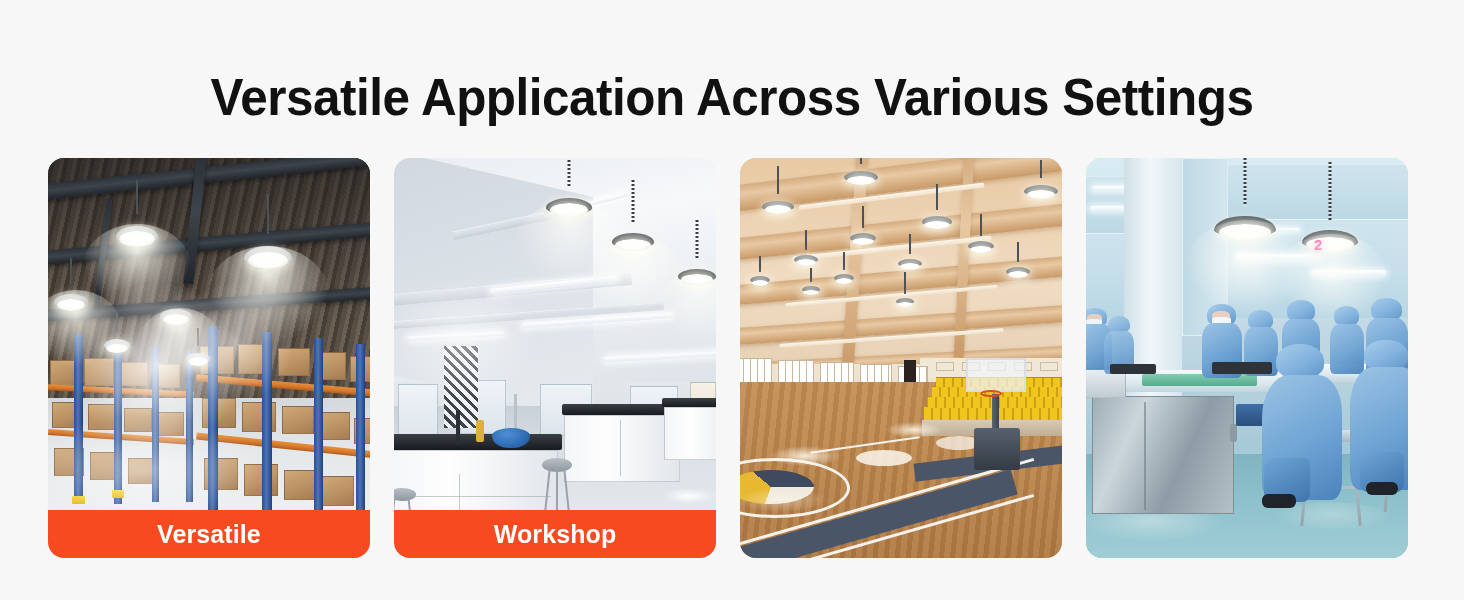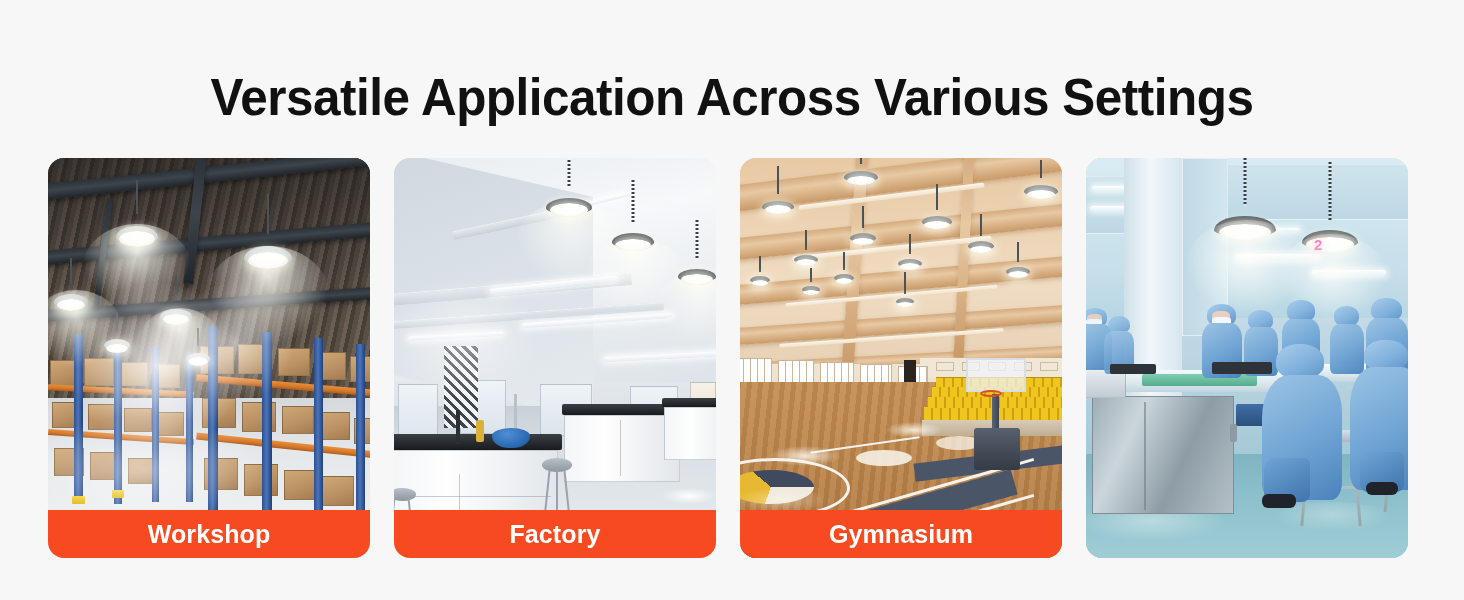--- a/index.html
+++ b/index.html
@@ -597,21 +597,21 @@
         <div class="wh-upright" style="left:160px;top:168px;width:10px;height:192px;"></div>
         <div class="wh-upright" style="left:214px;top:174px;width:10px;height:190px;"></div>
         <div class="wh-upright" style="left:266px;top:180px;width:9px;height:188px;"></div>
         <div class="wh-upright" style="left:308px;top:186px;width:9px;height:186px;"></div>
         <div class="wh-foot" style="left:158px;top:352px;width:14px;height:9px;"></div>
         <div class="wh-foot" style="left:212px;top:356px;width:14px;height:9px;"></div>
         <div class="wh-foot" style="left:264px;top:360px;width:13px;height:9px;"></div>
 
         <div class="wh-haze"></div>
       </div>
-      <div class="card-label">Workshop</div>
+      <div class="card-label">Versatile</div>
     </div>
 
     <div class="card">
       <div class="scene">
         <div class="ws-bg"></div>
         <div class="ws-ceil"></div>
         <div class="ws-ceilfold"></div>
 
         <div class="ws-duct" style="left:-4%;top:126px;width:78%;height:12px;transform:rotate(-5deg);"></div>
         <div class="ws-duct" style="left:-4%;top:154px;width:88%;height:8px;transform:rotate(-4deg);"></div>
@@ -685,21 +685,21 @@
           <div class="seat"></div>
           <div class="leg" style="left:3px;transform:rotate(6deg);"></div>
           <div class="leg" style="left:22px;transform:rotate(-6deg);"></div>
         </div>
 
         <div class="ws-glare" style="left:196px;top:362px;width:66px;height:20px;"></div>
         <div class="ws-glare" style="left:114px;top:396px;width:78px;height:22px;"></div>
         <div class="ws-glare" style="left:268px;top:330px;width:54px;height:16px;"></div>
         <div class="ws-glare" style="left:-6px;top:120px;width:150px;height:120px;opacity:0.55;"></div>
       </div>
-      <div class="card-label">Factory</div>
+      <div class="card-label">Workshop</div>
     </div>
 
     <div class="card">
       <div class="scene">
         <div class="gy-bg"></div>
         <div class="gy-ceil"></div>
 
         <div class="gy-coffer" style="left:-10%;top:6px;width:125%;height:26px;transform:rotate(-7deg);"></div>
         <div class="gy-cofferlight" style="left:18%;top:36px;width:58%;height:5px;transform:rotate(-7deg);"></div>
         <div class="gy-coffer" style="left:-10%;top:62px;width:125%;height:22px;transform:rotate(-6deg);"></div>
@@ -814,21 +814,20 @@
         <div class="gy-circle" style="left:-40px;top:300px;width:150px;height:60px;"></div>
         <div class="gy-logo" style="left:-12px;top:312px;width:86px;height:34px;"></div>
         <div class="gy-line" style="left:70px;top:286px;width:110px;height:2px;transform:rotate(-8deg);"></div>
         <div style="position:absolute;left:116px;top:292px;width:56px;height:16px;border-radius:50%;background:rgba(250,246,236,0.85);z-index:12;"></div>
         <div style="position:absolute;left:196px;top:278px;width:46px;height:14px;border-radius:50%;background:rgba(250,246,236,0.75);z-index:12;"></div>
 
         <div class="gy-glare" style="left:30px;top:288px;width:70px;height:20px;"></div>
         <div class="gy-glare" style="left:146px;top:264px;width:56px;height:16px;"></div>
         <div class="gy-glare" style="left:-4px;top:330px;width:90px;height:24px;opacity:0.5;"></div>
       </div>
-      <div class="card-label">Gymnasium</div>
     </div>
 
     <div class="card">
       <div class="scene">
         <div class="fc-bg"></div>
         <div class="fc-ceil"></div>
 
         <div class="fc-wallpanel" style="left:-4px;top:18px;width:100px;height:58px;"></div>
         <div class="fc-wallpanel" style="left:122px;top:6px;width:210px;height:56px;"></div>
         <div class="fc-striplight" style="left:6px;top:28px;width:64px;height:5px;"></div>

